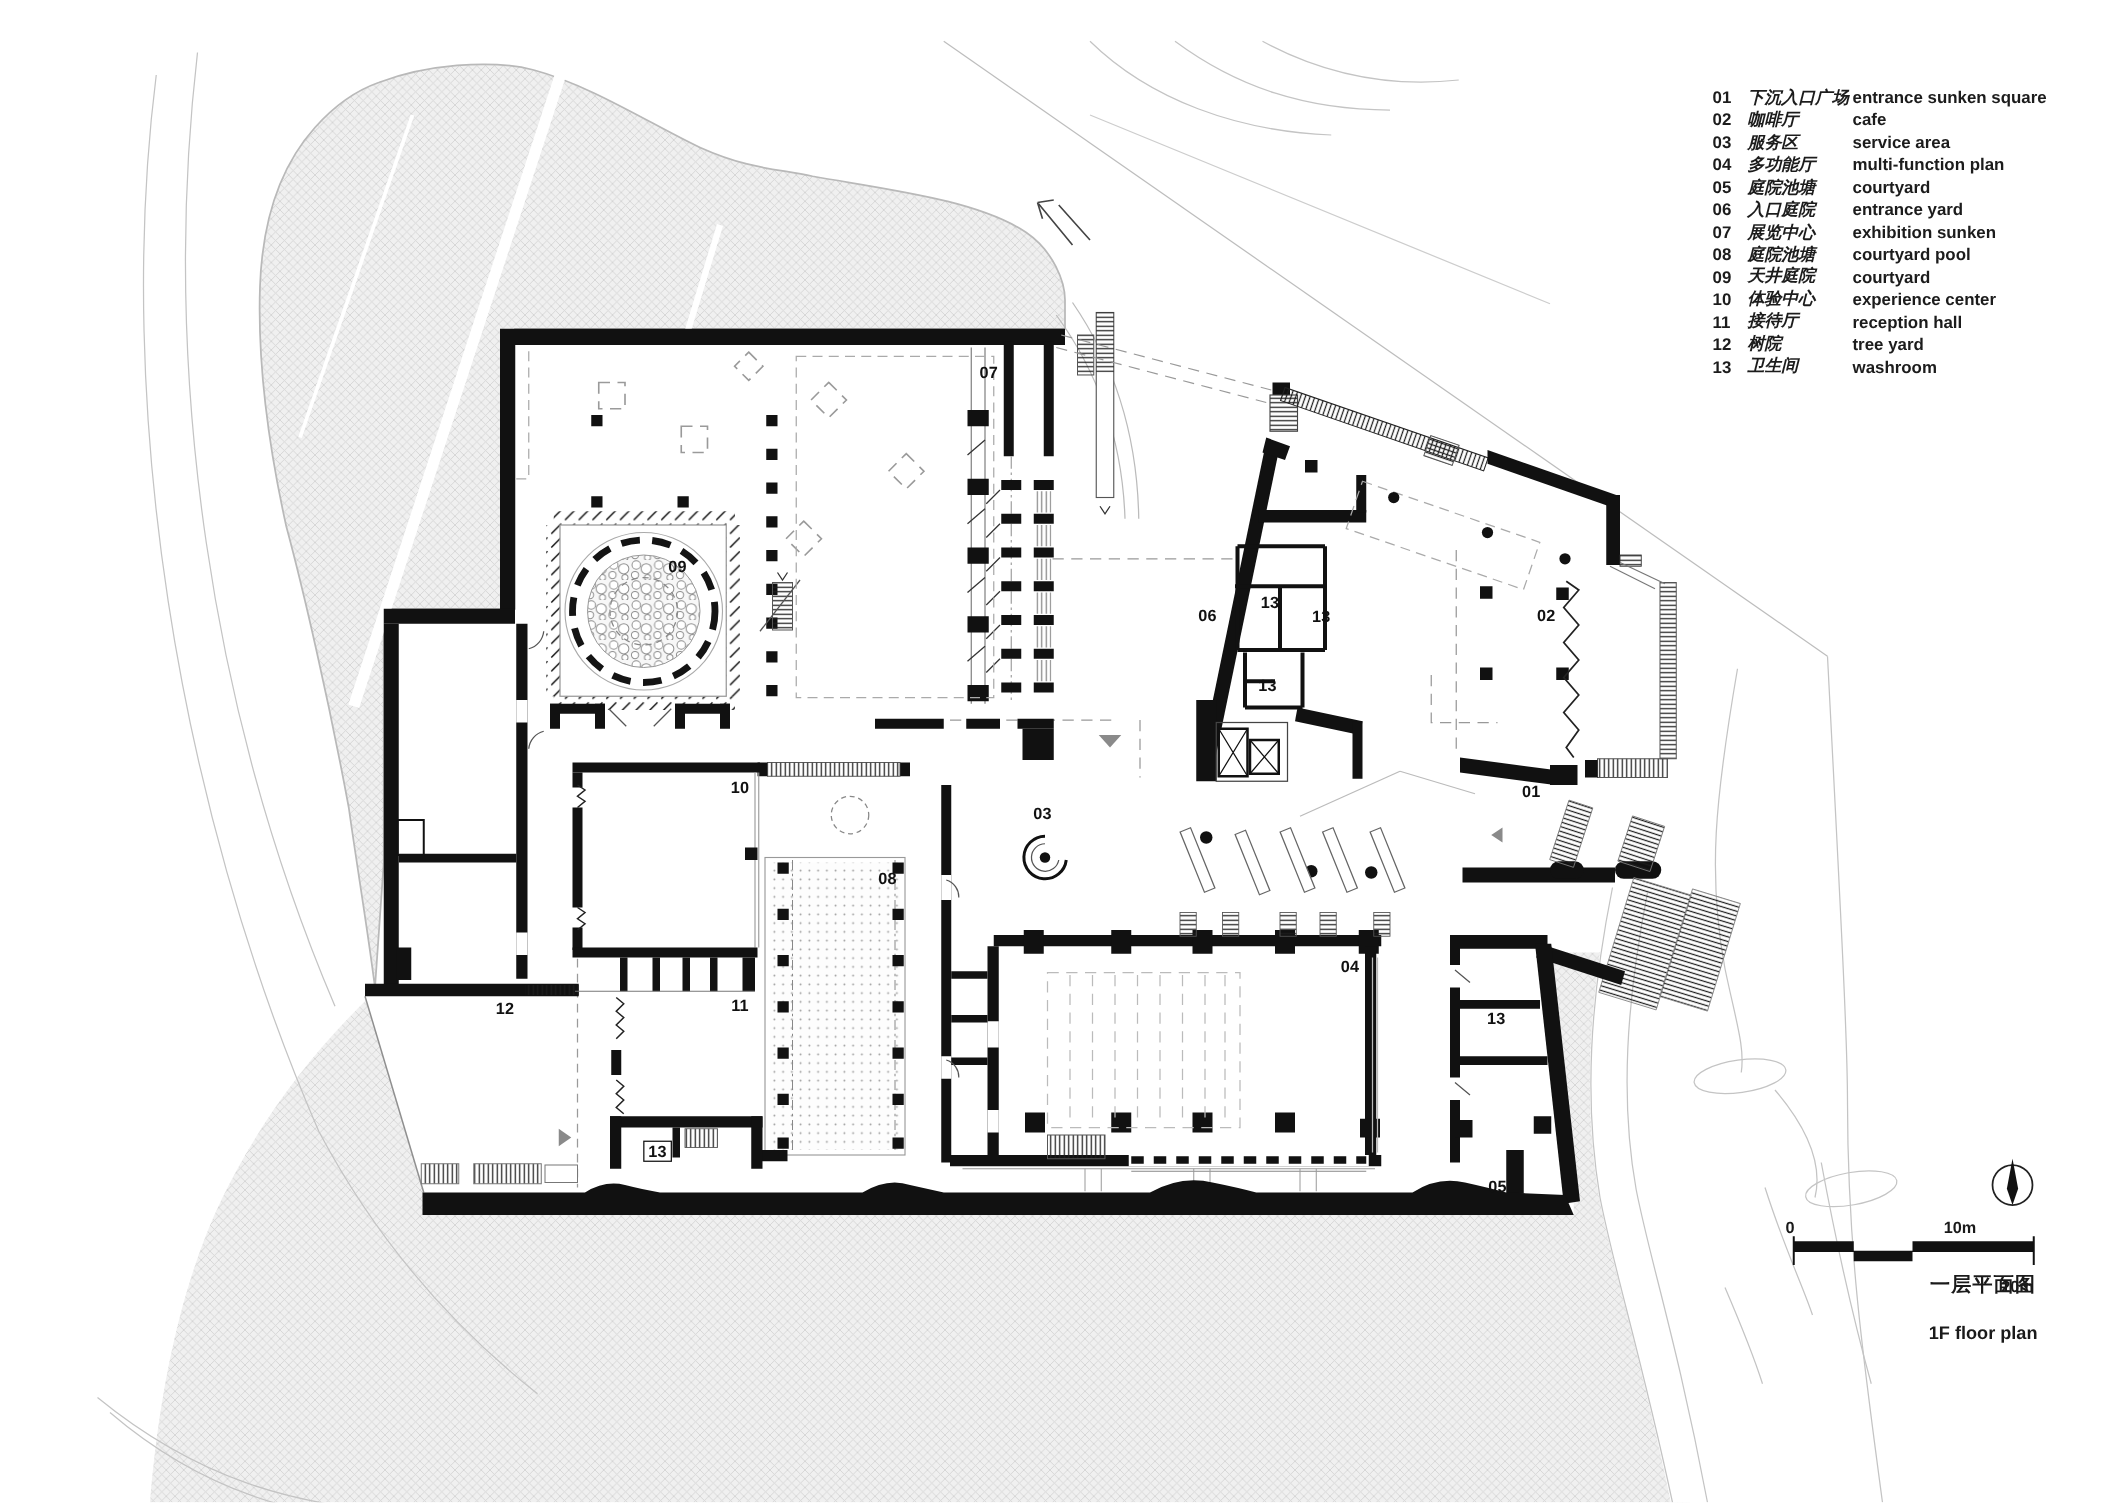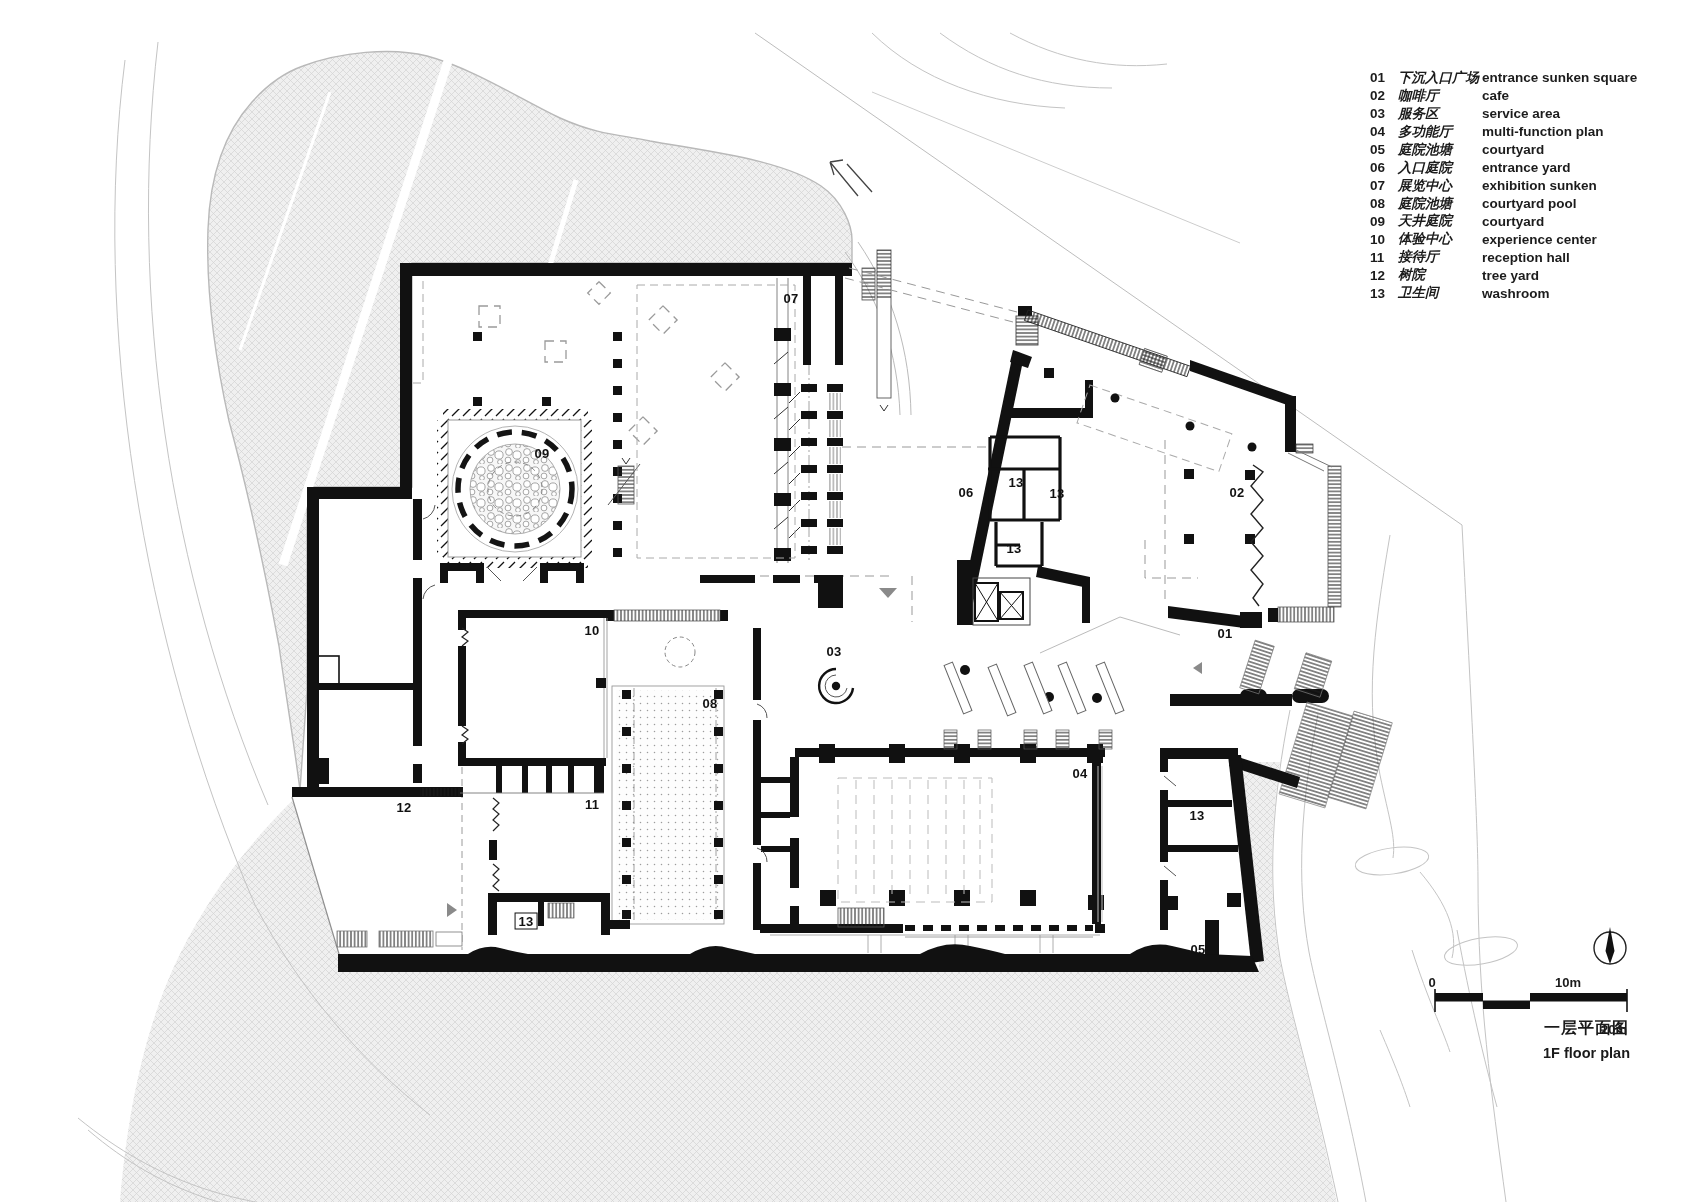--- a/index.html
+++ b/index.html
@@ -10,21 +10,21 @@
               color:#111;letter-spacing:.2px;white-space:nowrap;}
   .room-label.boxed{background:#fff;border:1.3px solid #111;padding:0 3px;line-height:15px;}
   #legend{position:absolute;left:1370px;top:69px;width:270px;}
   .legend-row{display:flex;height:17.95px;align-items:center;font-size:13.5px;font-weight:700;color:#1c1c1c;}
   .legend-code{width:28px;flex:none;}
   .legend-zh{width:84px;flex:none;font-style:italic;}
   .legend-en{flex:1;white-space:nowrap;}
   #scalebar-labels span{position:absolute;font-size:13px;font-weight:700;transform:translate(-50%,-50%);}
   #plan-title{position:absolute;right:70px;top:1018px;text-align:center;font-weight:700;}
   #plan-title .t-zh{font-size:16px;letter-spacing:1px;}
-  #plan-title .t-en{font-size:14.5px;margin-top:6px;}
+  #plan-title .t-en{font-size:14.5px;margin-top:20px;}
 </style>
 </head>
 <body>
 
 <div id="stage">
 
 <svg id="plan-svg" width="1700" height="1202" viewBox="0 0 1700 1202" xmlns="http://www.w3.org/2000/svg">
   <defs>
     <pattern id="crossHatch" patternUnits="userSpaceOnUse" width="7" height="7">
       <rect width="7" height="7" fill="#f0f0f0"></rect>

